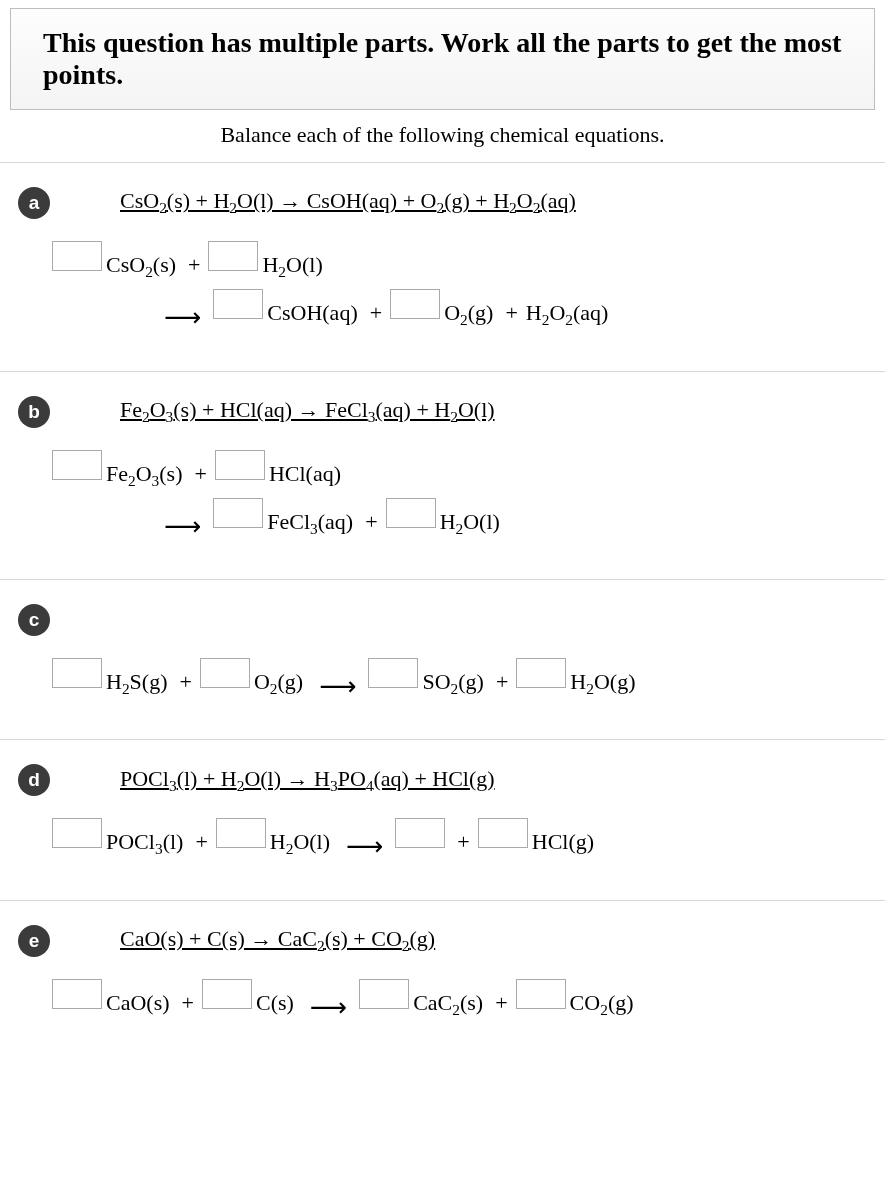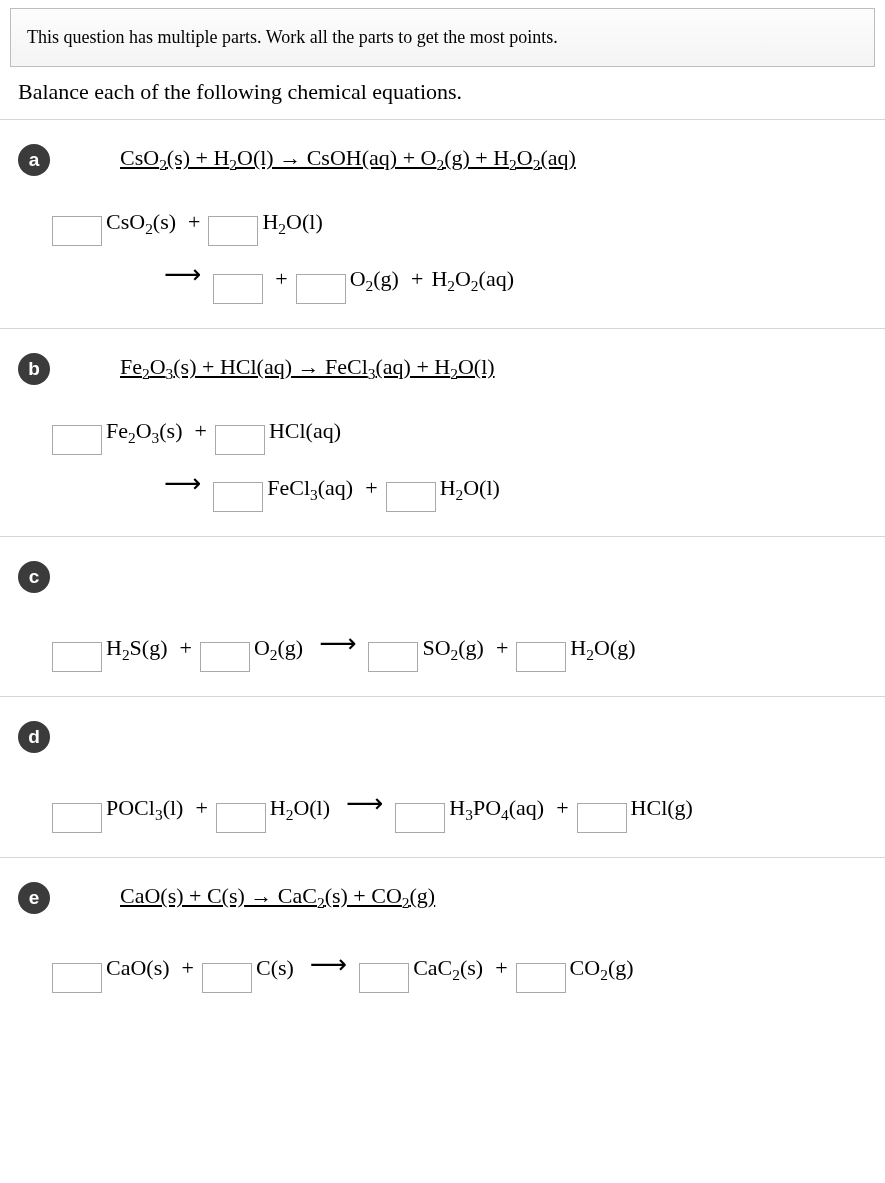--- a/index.html
+++ b/index.html
@@ -7,30 +7,30 @@
     margin: 0;
     padding: 0;
     font-family: "Times New Roman", Times, serif;
     color: #000;
     background: #fff;
     width: 885px;
   }
   .header-box {
     border: 1px solid #bdbdbd;
     margin: 8px 10px 12px 10px;
-    padding: 18px 16px;
+    padding: 18px 32px;
     background: linear-gradient(#fdfdfd, #f4f4f4);
-    font-weight: normal;
-    font-size: 18px;
+    font-weight: bold;
+    font-size: 28px;
   }
   .intro {
     padding: 0 6px;
     font-size: 22px;
   }
-  .intro p { margin: 10px 0 14px 12px; }
+  .intro p { margin: 10px 0 14px 0; text-align: center; }
   .divider {
     border: none;
     border-top: 1px solid #d7d7d7;
     margin: 0;
   }
   .part {
     padding: 24px 12px 24px 12px;
   }
   .part-header {
     display: flex;
@@ -53,21 +53,21 @@
     flex-shrink: 0;
     margin-right: 70px;
   }
   .eqn {
     font-size: 22px;
     white-space: nowrap;
     text-decoration: underline;
   }
   .answer-row {
     display: flex;
-    align-items: flex-end;
+    align-items: flex-start;
     flex-wrap: wrap;
     padding-left: 40px;
     font-size: 22px;
     line-height: 2.2;
   }
   .coef-input {
     width: 50px;
     height: 30px;
     border: 1px solid #a9a9a9;
     margin-right: 4px;
@@ -113,20 +113,21 @@
     <input class="coef-input" style="">
     <span class="term">CsO<sub>2</sub>(s)</span>
     <span class="plus">+</span>
     <input class="coef-input" style="">
     <span class="term">H<sub>2</sub>O(l)</span>
 
     <div class="indent-break"></div>
     <div class="line2-indent"></div>
     <span class="arrow">⟶</span>
     <input class="coef-input" style="">
+    <span class="term">CsOH(aq)</span>
     <span class="plus">+</span>
     <input class="coef-input" style="">
     <span class="term">O<sub>2</sub>(g)</span>
     <span class="plus">+</span>
     <span class="term">H<sub>2</sub>O<sub>2</sub>(aq)</span>
   </div>
 </div>
 
 <hr class="divider">
 
@@ -172,30 +173,30 @@
     <input class="coef-input" style="">
     <span class="term">H<sub>2</sub>O(g)</span>
   </div>
 </div>
 
 <hr class="divider">
 
 <div class="part">
   <div class="part-header">
     <div class="badge">d</div>
+    <div class="eqn">POCl<sub>3</sub>(l) + H<sub>2</sub>O(l) → H<sub>3</sub>PO<sub>4</sub>(aq) + HCl(g)</div>
   </div>
   <div class="answer-row">
     <input class="coef-input" style="">
     <span class="term">POCl<sub>3</sub>(l)</span>
     <span class="plus">+</span>
     <input class="coef-input" style="">
     <span class="term">H<sub>2</sub>O(l)</span>
     <span class="arrow">⟶</span>
     <input class="coef-input" style="">
-    <span class="term">H<sub>3</sub>PO<sub>4</sub>(aq)</span>
     <span class="plus">+</span>
     <input class="coef-input" style="">
     <span class="term">HCl(g)</span>
   </div>
 </div>
 
 <hr class="divider">
 
 <div class="part">
   <div class="part-header">

